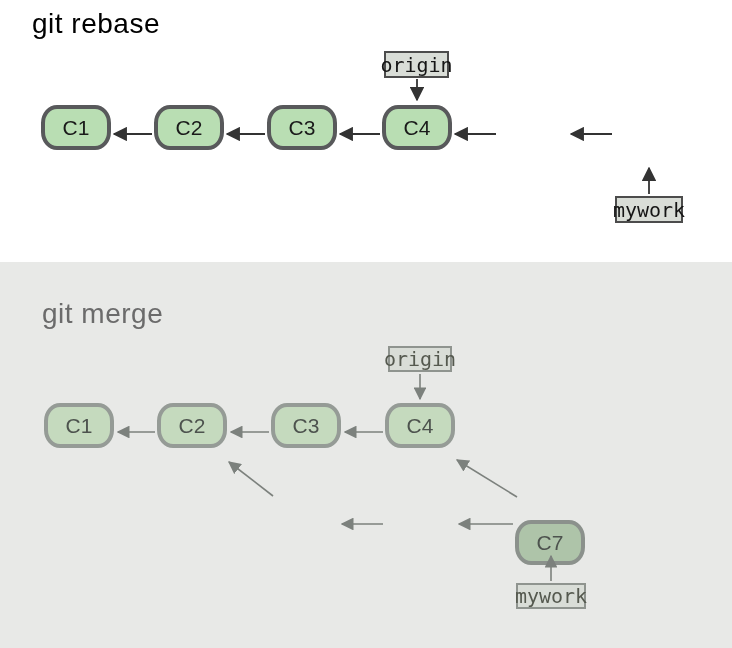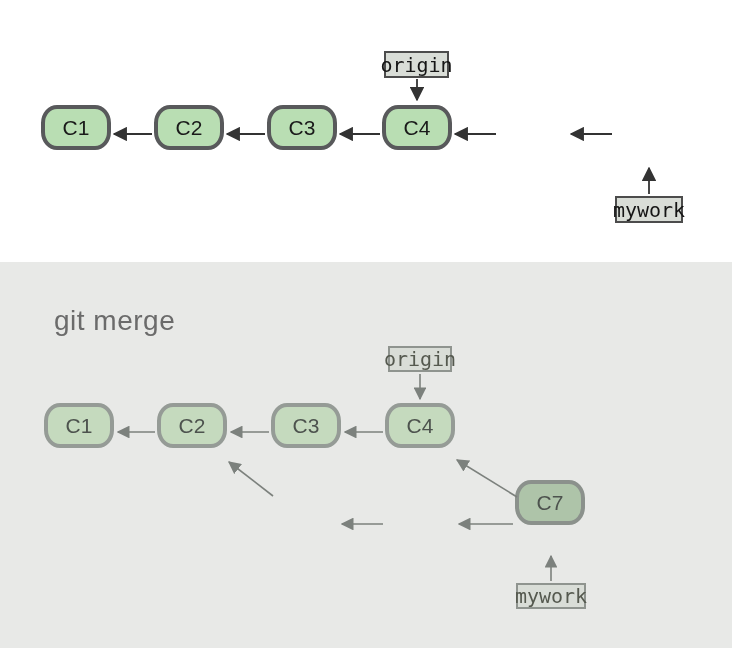--- a/index.html
+++ b/index.html
@@ -22,21 +22,21 @@
     --merge_arrow:#7c817d;
     --merge_title_color:#6b6b6b;
     --rebase_title_color:#000000;
   }
   html,body{margin:0;padding:0;}
   body{background:#fff;font-family:"Liberation Sans",sans-serif;}
   .page{position:relative;width:732px;height:648px;background:var(--page_bg);overflow:hidden;}
   .panel-merge-bg{position:absolute;left:0;top:262px;width:732px;height:386px;background:var(--merge_panel_bg);}
   .diagram-title{position:absolute;margin:0;font-size:28px;font-weight:400;letter-spacing:0.5px;}
   .title-rebase{left:32px;top:8px;color:var(--rebase_title_color);}
-  .title-merge{left:42px;top:305px;color:var(--merge_title_color);margin-left:12px;}
+  .title-merge{left:42px;top:298px;color:var(--merge_title_color);}
   .commit{
     position:absolute;width:70px;height:45px;box-sizing:border-box;
     border-radius:16px / 18px;
     display:flex;align-items:center;justify-content:center;
     font-size:21px;z-index:2;
   }
   .commit.rebase{background:var(--rebase_node_fill);border:4px solid var(--rebase_node_border);color:var(--rebase_node_text);}
   .commit.merge{background:var(--merge_node_fill);border:4px solid var(--merge_node_border);color:var(--merge_node_text);}
   .commit.merge.head{background:var(--merge_head_fill);border-color:var(--merge_head_border);}
   .ref-label{
@@ -51,38 +51,39 @@
   svg.arrows line.dark{stroke:var(--rebase_arrow);stroke-width:1.8;}
   svg.arrows line.gray{stroke:var(--merge_arrow);stroke-width:1.6;}
   #ah-dark path{fill:var(--rebase_arrow);}
   #ah-gray path{fill:var(--merge_arrow);}
 </style>
 </head>
 <body>
 
 <div class="page">
 
+  <h1 class="diagram-title title-rebase">git rebase</h1>
 
   <div class="commit rebase" style="left:41px;top:105px">C1</div>
   <div class="commit rebase" style="left:154px;top:105px">C2</div>
   <div class="commit rebase" style="left:267px;top:105px">C3</div>
   <div class="commit rebase" style="left:382px;top:105px">C4</div>
 
   <div class="ref-label rebase" style="left:384px;top:51px;width:65px;height:27px">origin</div>
   <div class="ref-label rebase" style="left:615px;top:196px;width:68px;height:27px">mywork</div>
 
   <div class="panel-merge-bg"></div>
   <h1 class="diagram-title title-merge">git merge</h1>
 
   <div class="commit merge" style="left:44px;top:403px">C1</div>
   <div class="commit merge" style="left:157px;top:403px">C2</div>
   <div class="commit merge" style="left:271px;top:403px">C3</div>
   <div class="commit merge" style="left:385px;top:403px">C4</div>
 
-  <div class="commit merge head" style="left:515px;top:480px">C7</div>
+  <div class="commit merge head" style="left:515px;top:520px">C7</div>
 
   <div class="ref-label merge" style="left:388px;top:346px;width:64px;height:26px">origin</div>
   <div class="ref-label merge" style="left:516px;top:583px;width:70px;height:26px">mywork</div>
 
   <svg class="arrows" viewBox="0 0 732 648" xmlns="http://www.w3.org/2000/svg">
     <defs>
       <marker id="ah-dark" viewBox="0 0 10 10" refX="9" refY="5" markerWidth="8" markerHeight="8" orient="auto-start-reverse">
         <path d="M0,0 L10,5 L0,10 z"></path>
       </marker>
       <marker id="ah-gray" viewBox="0 0 10 10" refX="9" refY="5" markerWidth="8" markerHeight="8" orient="auto-start-reverse">

